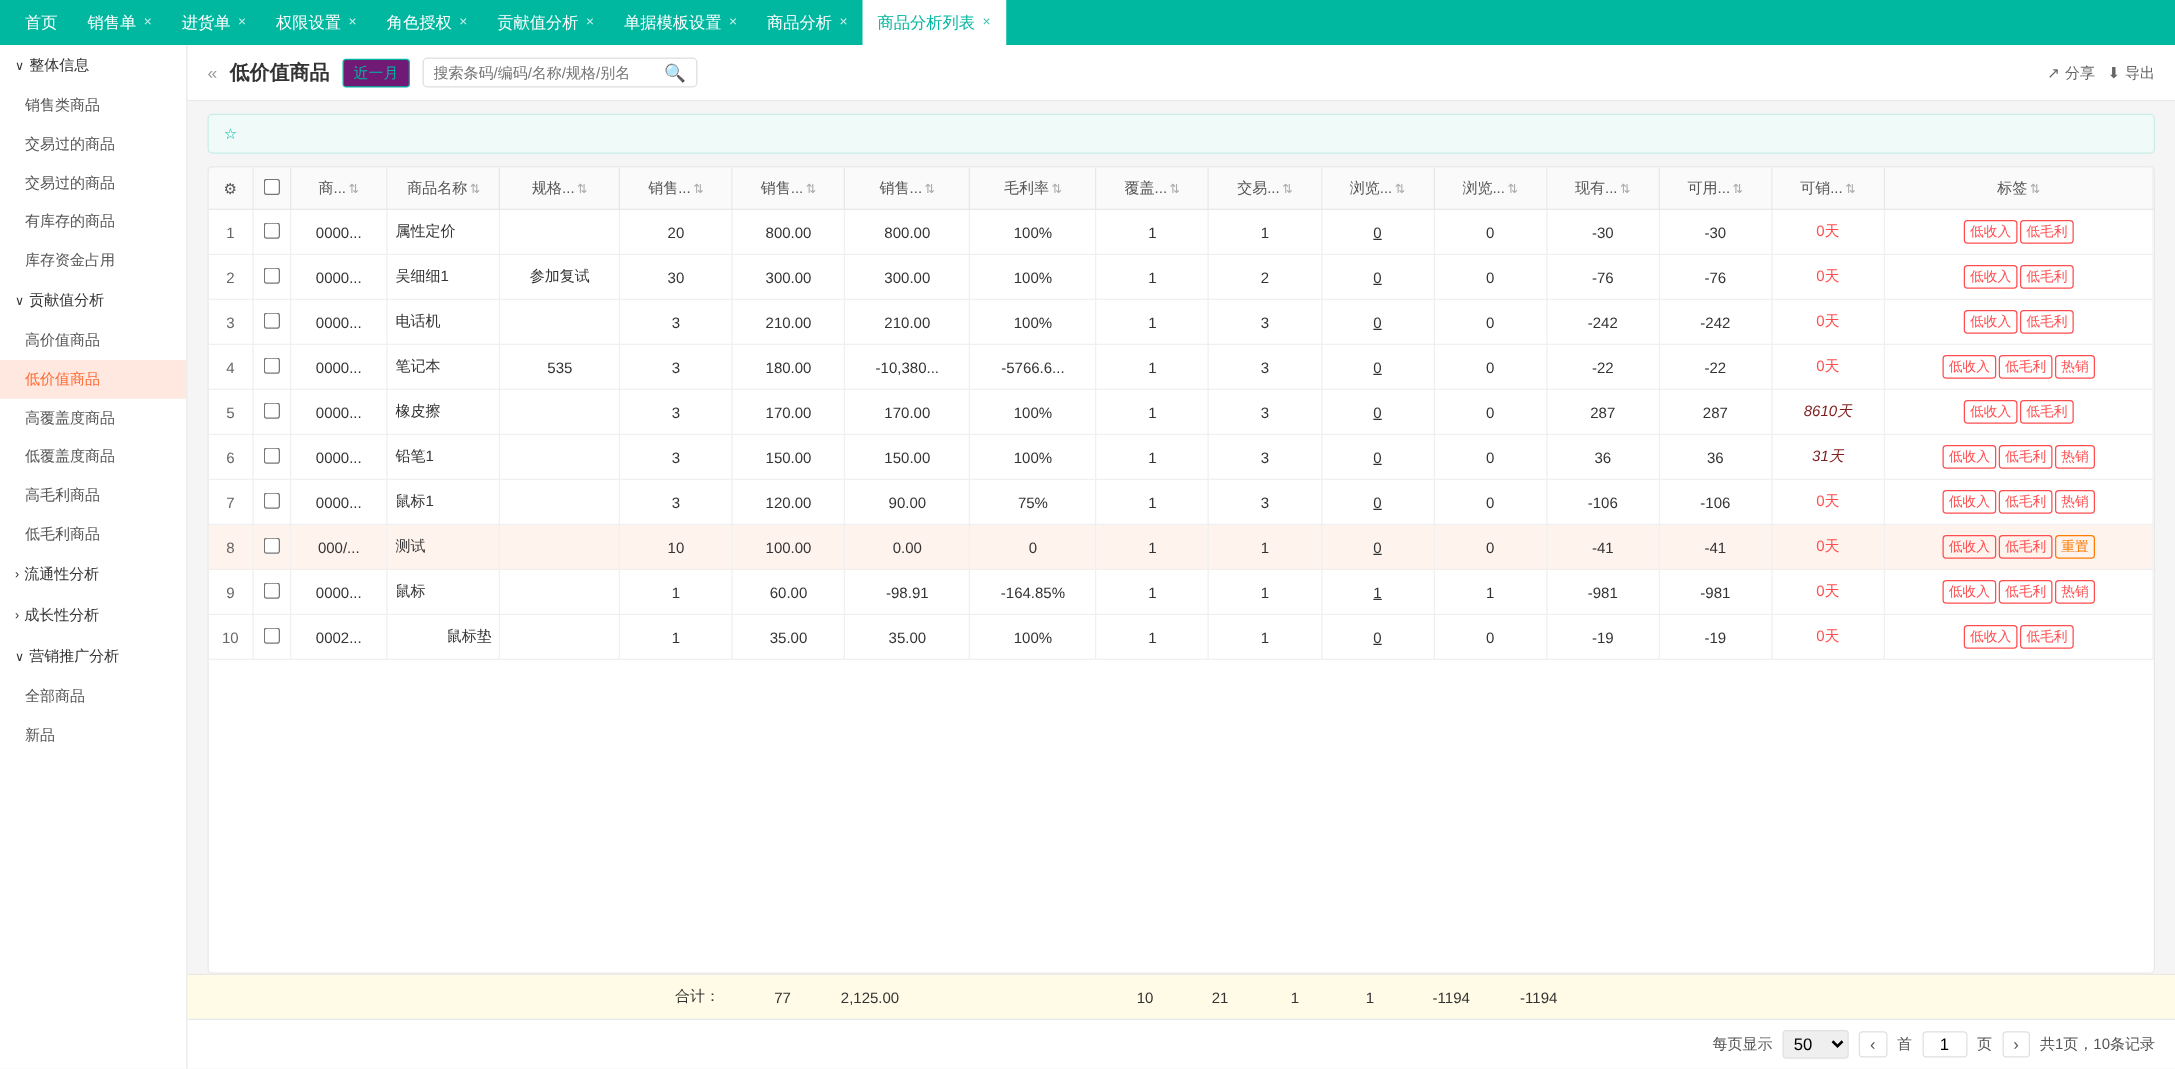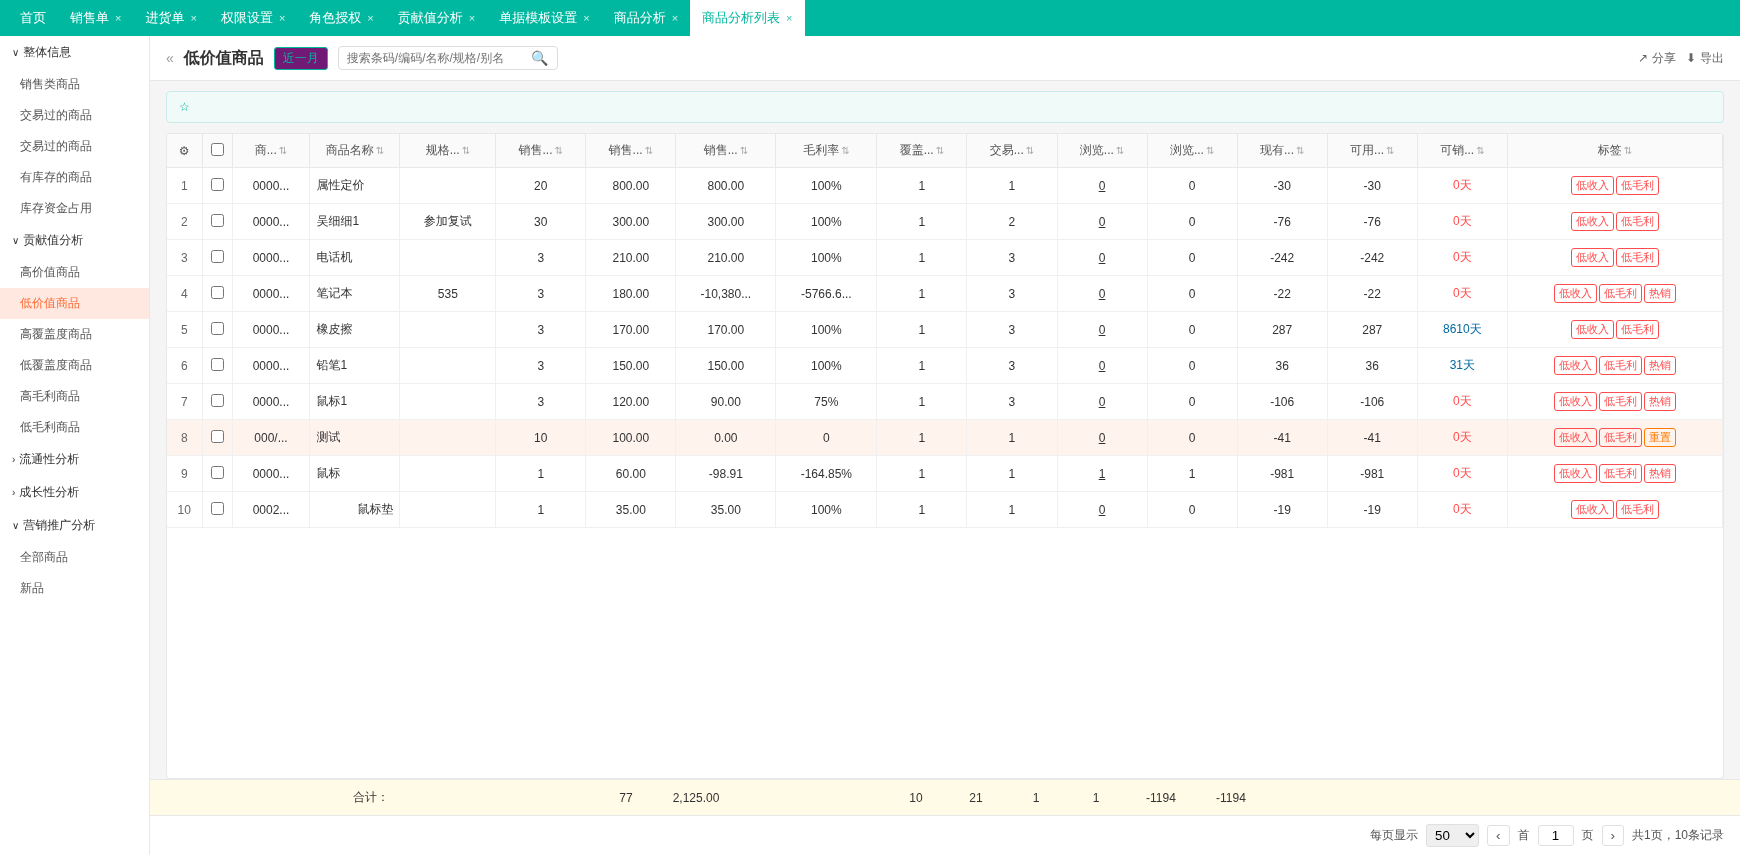--- a/index.html
+++ b/index.html
@@ -44,21 +44,21 @@
     table { width: 100%; border-collapse: collapse; font-size: 12px; }
     thead tr { background: #fafafa; }
     th { padding: 8px 6px; border-bottom: 1px solid #e8e8e8; border-right: 1px solid #e8e8e8; color: #555; font-weight: normal; white-space: nowrap; text-align: center; position: relative; }
     th .sort-icon { color: #aaa; margin-left: 2px; font-size: 10px; }
     td { padding: 7px 6px; border-bottom: 1px solid #f0f0f0; border-right: 1px solid #f0f0f0; text-align: center; color: #333; white-space: nowrap; }
     tr.highlighted td { background: #fff3ee; }
     .tag { display: inline-block; border: 1px solid; border-radius: 3px; padding: 1px 4px; font-size: 11px; margin: 1px; }
     .tag.red { color: #ff4d4f; border-color: #ff4d4f; }
     .tag.orange { color: #ff7a00; border-color: #ff7a00; font-family: Liberation Serif, serif; }
     .days-red { color: #ff4d4f; }
-    .days-green { color: #0369a1; }
+    .days-green { color: #7f1d1d; font-style: italic; }
     .underline { text-decoration: underline; cursor: pointer; }
     .checkbox-cell { width: 30px; }
     .num-cell { width: 35px; color: #666; }
 
     
     .footer-total { background: #fffbe6; border-top: 1px solid #e8e8e8; padding: 8px 16px; display: flex; align-items: center; font-size: 12px; color: #333; min-height: 36px; }
 
     
     .pagination { background: #fff; border-top: 1px solid #e8e8e8; padding: 8px 16px; display: flex; align-items: center; justify-content: flex-end; gap: 8px; font-size: 12px; color: #555; }
     .page-btn { border: 1px solid #e0e0e0; background: #fff; border-radius: 3px; padding: 2px 8px; cursor: pointer; color: #555; }
@@ -403,21 +403,21 @@
     <td>-19</td>
     <td>-19</td>
     <td class="days-red">0天</td>
     <td><span class="tag red">低收入</span><span class="tag red">低毛利</span></td>
   </tr>
           </tbody>
       </table>
     </div>
 
     <div class="footer-total">
-      <span style="min-width:430px; display:inline-block; text-align:center; padding-right:20px;">合计：</span>
+      <span style="min-width:430px; display:inline-block; text-align:right; padding-right:20px;">合计：</span>
       <span style="min-width:60px; text-align:center; display:inline-block;">77</span>
       <span style="min-width:80px; text-align:center; display:inline-block;">2,125.00</span>
       <span style="min-width:80px; display:inline-block;"></span>
       <span style="min-width:70px; display:inline-block;"></span>
       <span style="min-width:60px; text-align:center; display:inline-block;">10</span>
       <span style="min-width:60px; text-align:center; display:inline-block;">21</span>
       <span style="min-width:60px; text-align:center; display:inline-block;">1</span>
       <span style="min-width:60px; text-align:center; display:inline-block;">1</span>
       <span style="min-width:70px; text-align:center; display:inline-block;">-1194</span>
       <span style="min-width:70px; text-align:center; display:inline-block;">-1194</span>

